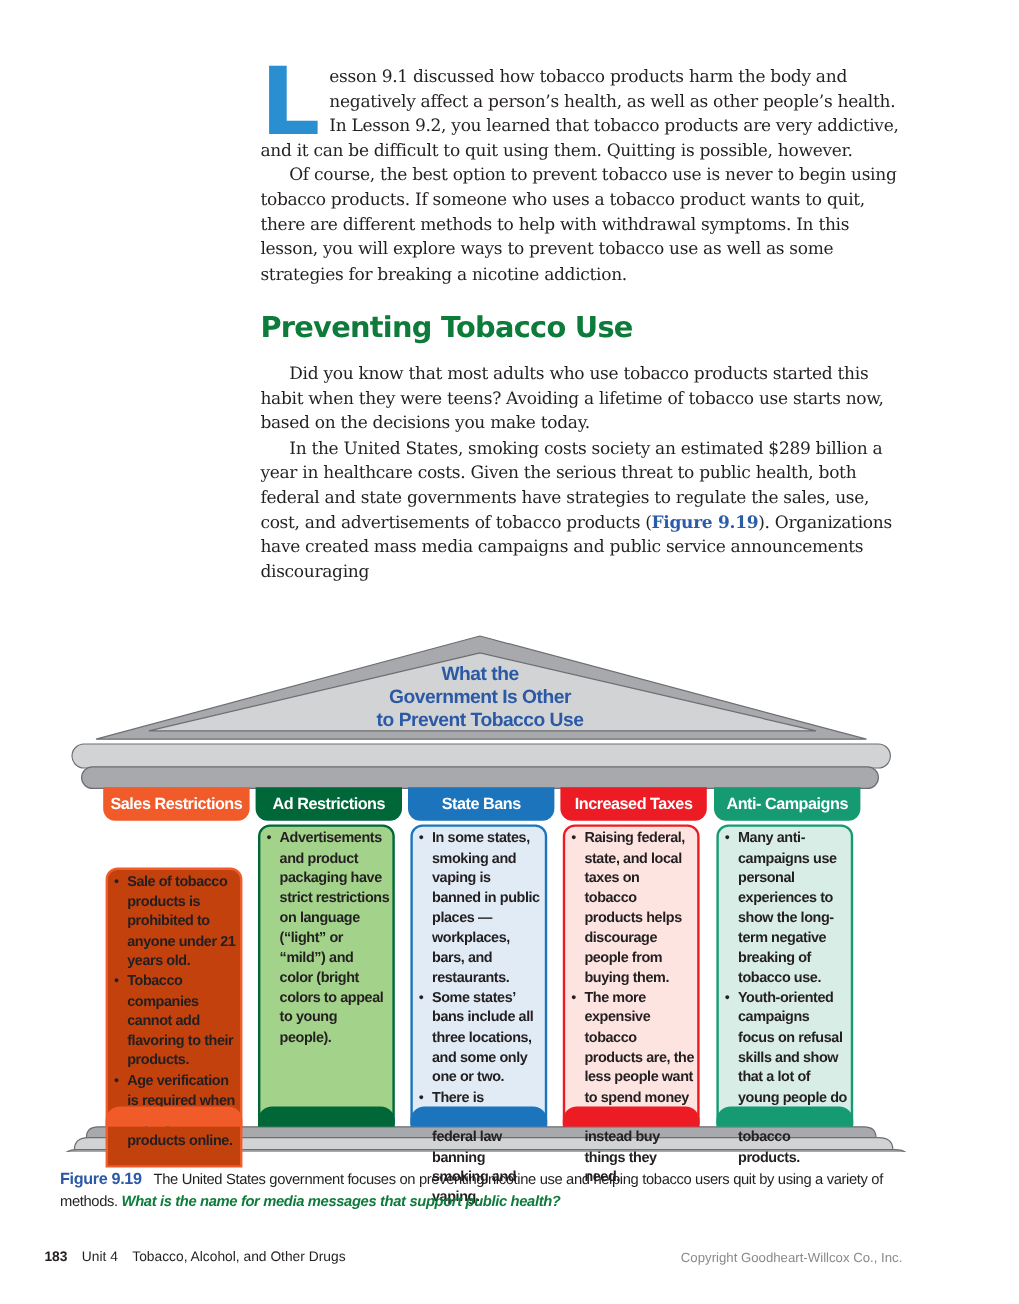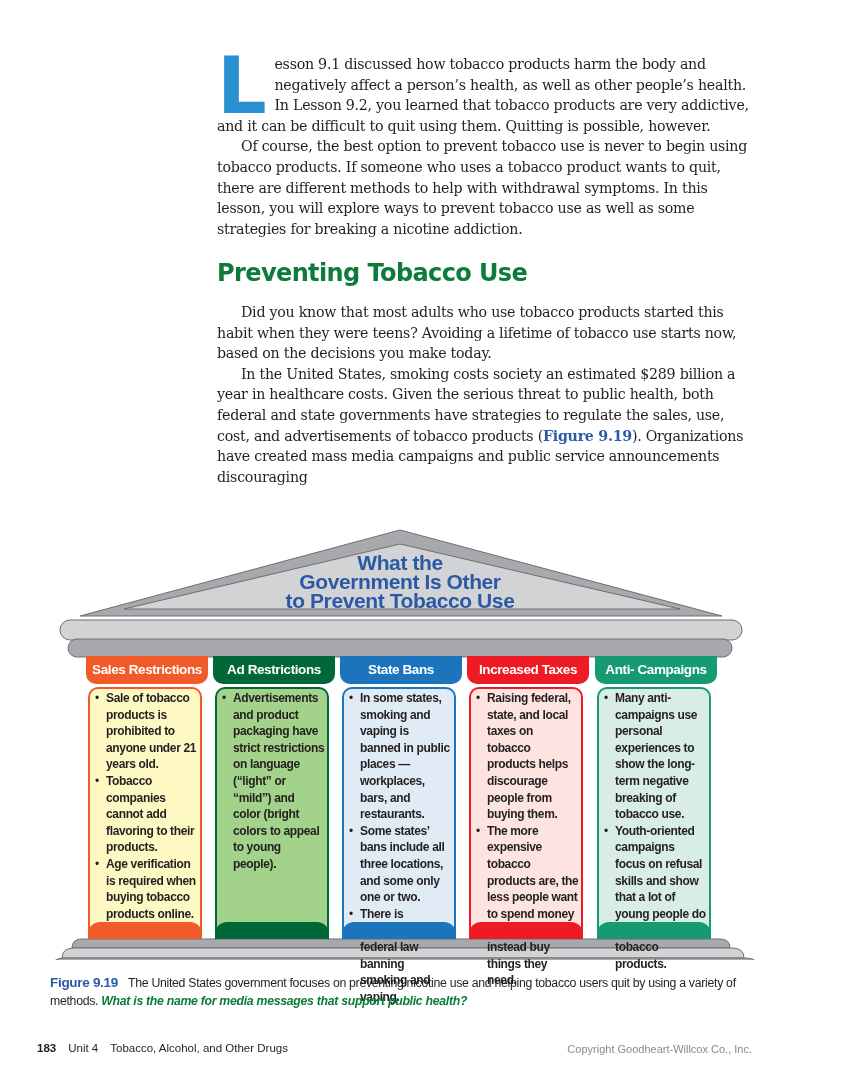--- a/index.html
+++ b/index.html
@@ -12,21 +12,21 @@
   #intro { top: 54px; }
   .dropcap { float: left; font-family: "DejaVu Sans", sans-serif; font-weight: bold; color: #2a8fd0; font-size: 78px; line-height: 58px; height: 58px; margin: 3px 8px 0 0; padding: 0; }
 
   #heading { position: absolute; left: 217px; top: 259px; font-family: "DejaVu Sans", sans-serif; font-weight: bold; font-size: 24px; color: #0d7b3a; letter-spacing: -0.6px; margin: 0; }
   #section { top: 302px; }
   .figref { color: #2a5ca8; font-weight: bold; }
 
   
   #figure { position: absolute; left: 0; top: 520px; width: 849px; height: 440px; }
   #roof-svg { position: absolute; left: 0; top: 0; }
-  #roof-title { position: absolute; left: 250px; top: 33px; width: 300px; text-align: center; font-family: "Liberation Sans", sans-serif; font-weight: bold; font-size: 21px; line-height: 19px; color: #2b59a6; letter-spacing: -0.4px; }
+  #roof-title { position: absolute; left: 250px; top: 33px; width: 300px; text-align: center; font-family: "Liberation Sans", sans-serif; font-weight: bold; font-size: 16px; line-height: 19px; color: #2b59a6; letter-spacing: -0.4px; }
 
   .pillar { position: absolute; top: 136px; width: 122px; height: 367px; }
   .pillar .cap { position: absolute; left: 0; top: 0; width: 122px; height: 28px; border-radius: 0 0 10px 10px; color: #fff; font-family: "Liberation Sans", sans-serif; font-weight: bold; font-size: 13.5px; text-align: center; line-height: 28px; letter-spacing: -0.4px; }
   .pillar .shaft { position: absolute; left: 2px; top: 31px; width: 114px; height: 250px; border: 2px solid; border-radius: 10px 10px 0 0; box-sizing: border-box; padding: 1px 2px 0 4px; }
   .pillar .shaft ul { margin: 0; padding: 0; list-style: none; font-family: "Liberation Sans", sans-serif; font-weight: bold; font-size: 12px; line-height: 16.6px; color: #231f20; letter-spacing: -0.35px; }
   .pillar .shaft li { position: relative; padding-left: 12px; }
   .pillar .shaft li::before { content: "•"; position: absolute; left: 1px; top: 0; font-weight: normal; }
   .pillar .foot { position: absolute; left: 2px; top: 266px; width: 114px; height: 17px; border-radius: 12px 12px 0 0; }
 
   #caption { position: absolute; left: 50px; top: 974px; width: 710px; font-family: "Liberation Sans", sans-serif; font-size: 12.3px; line-height: 17.5px; color: #231f20; letter-spacing: -0.3px; }
@@ -67,21 +67,21 @@
     <path d="M52,448 Q52,438 64,438 L746,438 Q758,438 758,448 Z" fill="#a7a9ac" stroke="#6d6e71" stroke-width="1"></path>
   </svg>
   <div id="roof-title">
     <div>What the</div>
     <div>Government Is Other</div>
     <div>to Prevent Tobacco Use</div>
   </div>
 
   <div class="pillar" style="left:86px;">
     <div class="cap" style="background:#f15a29;">Sales Restrictions</div>
-    <div class="shaft" style="background:#fef9c3;border-color:#f15a29;">
+    <div class="shaft" style="background:#c2410c;border-color:#f15a29;margin-top:36px;">
       <ul>
         <li>Sale of tobacco products is prohibited to anyone under 21 years old.</li>
         <li>Tobacco companies cannot add flavoring to their products.</li>
         <li>Age verification is required when buying tobacco products online.</li>
       </ul>
     </div>
     <div class="foot" style="background:#f15a29;"></div>
   </div>
 
   <div class="pillar" style="left:213px;">

